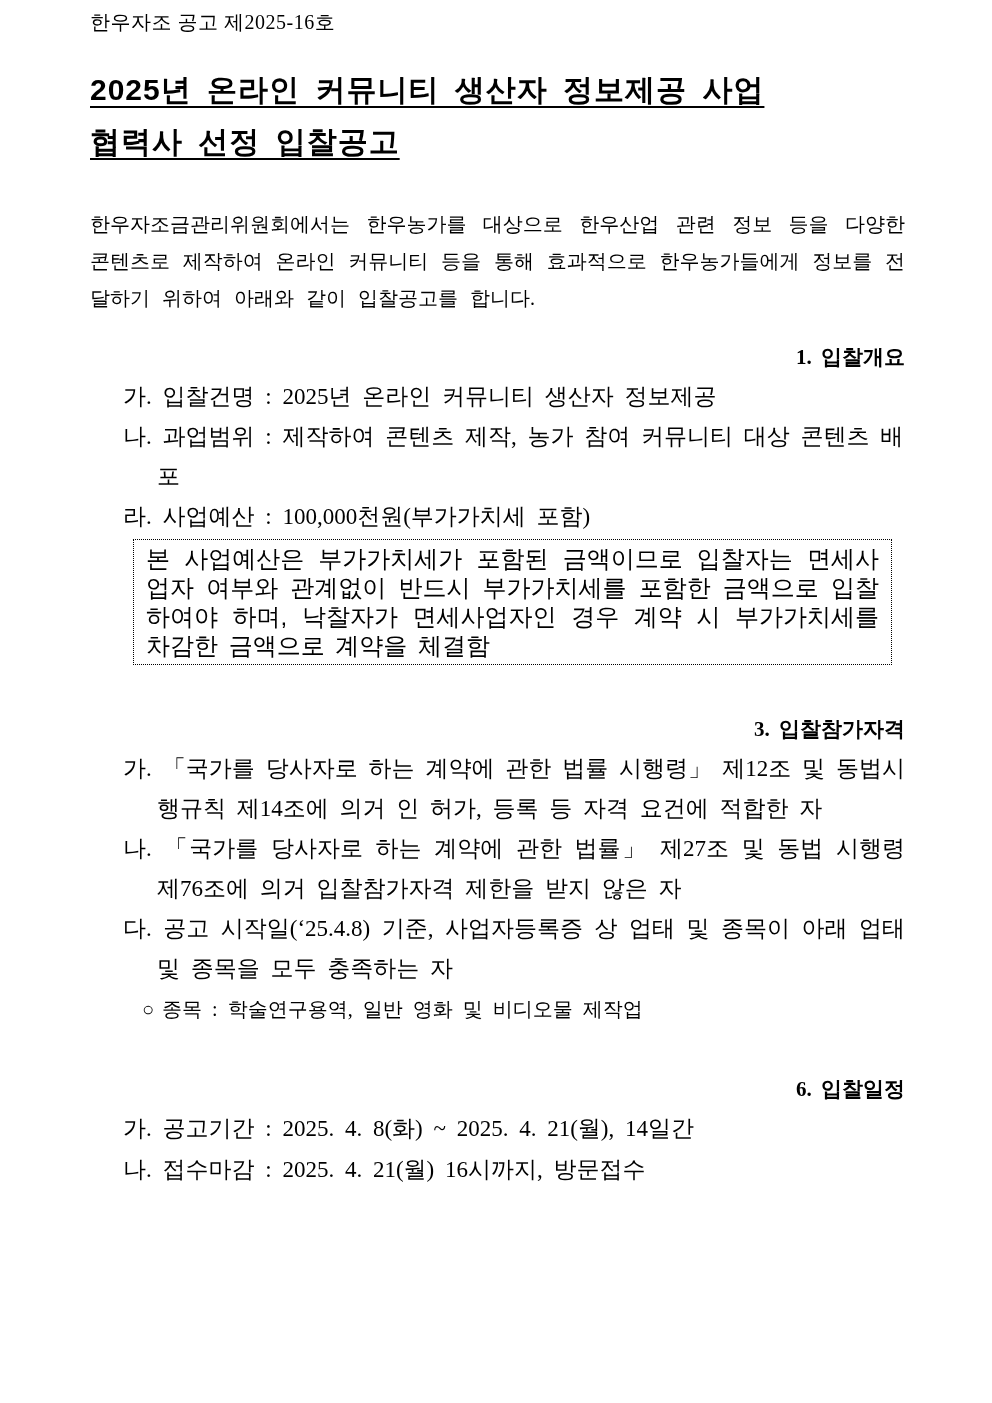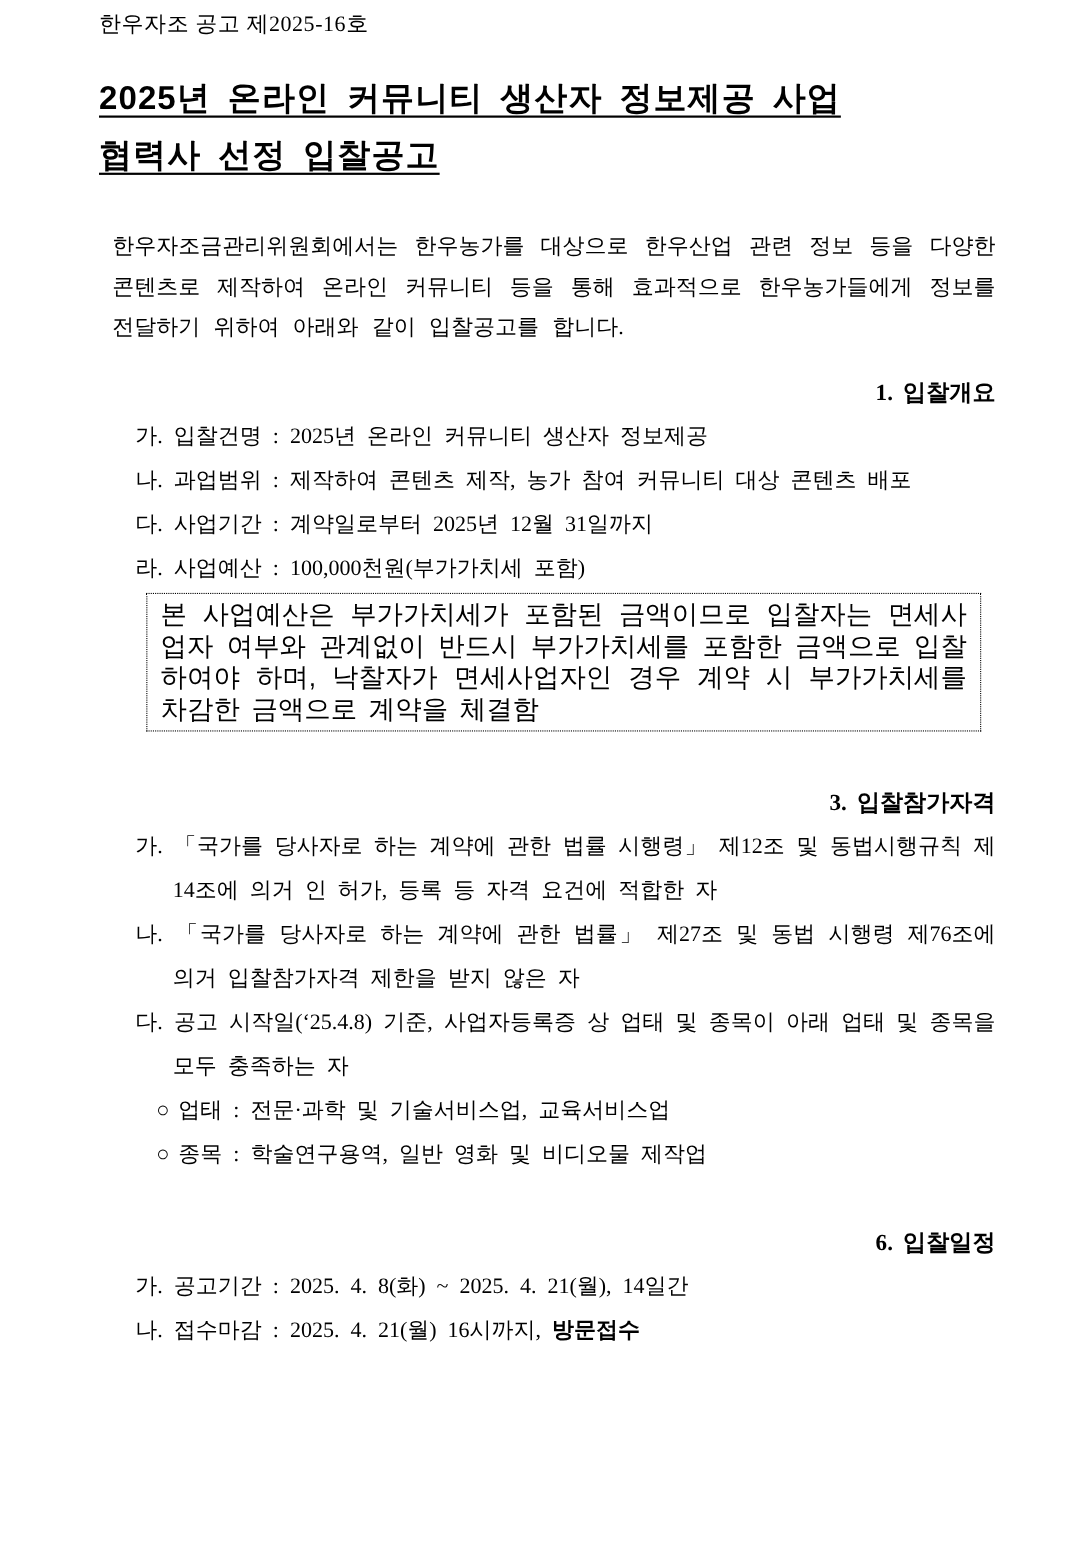--- a/index.html
+++ b/index.html
@@ -28,39 +28,38 @@
     text-decoration: underline;
     text-decoration-thickness: 2px;
     text-underline-offset: 6px;
   }
 
   .intro {
     margin-top: 38px;
     font-size: 20px; line-height: 37px;
     text-align: justify;
     word-spacing: 7px;
-    margin-left: 12px;
   }
 
   .section-heading {
     margin-left: 16px;
     font-weight: bold;
     font-size: 21px; line-height: 40px;
     word-spacing: 4px;
     text-align: right;
   }
   .sec1 { margin-top: 18px; }
   .sec2 { margin-top: 46px; }
   .sec3 { margin-top: 44px; }
   .sec4 { margin-top: 40px; }
 
   .item {
     margin-left: 33px;
     padding-left: 34px; text-indent: -34px;
-    font-size: 20px; line-height: 40px;
+    font-size: 23px; line-height: 40px;
     word-spacing: 5px;
   }
   .item.justify { text-align: justify; }
 
   .note-line {
     margin-left: 23px;
     font-family: "Liberation Sans", sans-serif;
     font-weight: bold;
     font-size: 19px; line-height: 36px;
     word-spacing: 4px;
@@ -80,21 +79,21 @@
 
   .bullet {
     margin-left: 52px;
     font-size: 20px; line-height: 40px;
     word-spacing: 5px;
   }
   .bullet .marker { margin-right: 8px; }
 
   .bold-part {
     font-family: "Liberation Sans", sans-serif;
-    font-weight: bold;
+    font-weight: normal;
   }
 </style>
 </head>
 <body>
 
 <div class="page">
   <div class="content">
 
     <div class="doc-number">한우자조 공고 제2025-16호</div>
 
@@ -102,32 +101,30 @@
       <div class="title-line">2025년 온라인 커뮤니티 생산자 정보제공 사업</div>
       <div class="title-line">협력사 선정 입찰공고</div>
     </div>
 
     <p class="intro">한우자조금관리위원회에서는 한우농가를 대상으로 한우산업 관련 정보 등을 다양한 콘텐츠로 제작하여 온라인 커뮤니티 등을 통해 효과적으로 한우농가들에게 정보를 전달하기 위하여 아래와 같이 입찰공고를 합니다.</p>
 
     <div class="section sec1">
       <div class="section-heading">1. 입찰개요</div>
       <div class="item"><span>가.</span> <span>입찰건명 : 2025년 온라인 커뮤니티 생산자 정보제공</span></div>
       <div class="item"><span>나.</span> <span>과업범위 : 제작하여 콘텐츠 제작, 농가 참여 커뮤니티 대상 콘텐츠 배포</span></div>
-      <div class="item"><span>다.</span> <span>사업기간 : 계약일로부터 2025년 12월 31일까지</span></div>
       <div class="item"><span>라.</span> <span>사업예산 : 100,000천원(부가가치세 포함)</span></div>
       <div class="budget-box">본 사업예산은 부가가치세가 포함된 금액이므로 입찰자는 면세사업자 여부와 관계없이 반드시 부가가치세를 포함한 금액으로 입찰하여야 하며, 낙찰자가 면세사업자인 경우 계약 시 부가가치세를 차감한 금액으로 계약을 체결함</div>
     </div>
 
 
     <div class="section sec3">
       <div class="section-heading">3. 입찰참가자격</div>
       <div class="item justify"><span>가.</span> <span>「국가를 당사자로 하는 계약에 관한 법률 시행령」 제12조 및 동법시행규칙 제14조에 의거 인 허가, 등록 등 자격 요건에 적합한 자</span></div>
       <div class="item justify"><span>나.</span> <span>「국가를 당사자로 하는 계약에 관한 법률」 제27조 및 동법 시행령 제76조에 의거 입찰참가자격 제한을 받지 않은 자</span></div>
       <div class="item justify"><span>다.</span> <span>공고 시작일(‘25.4.8) 기준, 사업자등록증 상 업태 및 종목이 아래 업태 및 종목을 모두 충족하는 자</span></div>
-      <div class="bullet"><span class="marker">○</span><span>업태 : 전문·과학 및 기술서비스업, 교육서비스업</span></div>
       <div class="bullet"><span class="marker">○</span><span>종목 : 학술연구용역, 일반 영화 및 비디오물 제작업</span></div>
     </div>
 
     <div class="section sec4">
       <div class="section-heading">6. 입찰일정</div>
       <div class="item"><span>가.</span> <span>공고기간 : 2025. 4. 8(화) ~ 2025. 4. 21(월), 14일간</span></div>
       <div class="item"><span>나.</span> <span>접수마감 : 2025. 4. 21(월) 16시까지, </span><span class="bold-part">방문접수</span></div>
     </div>
 
   </div>

